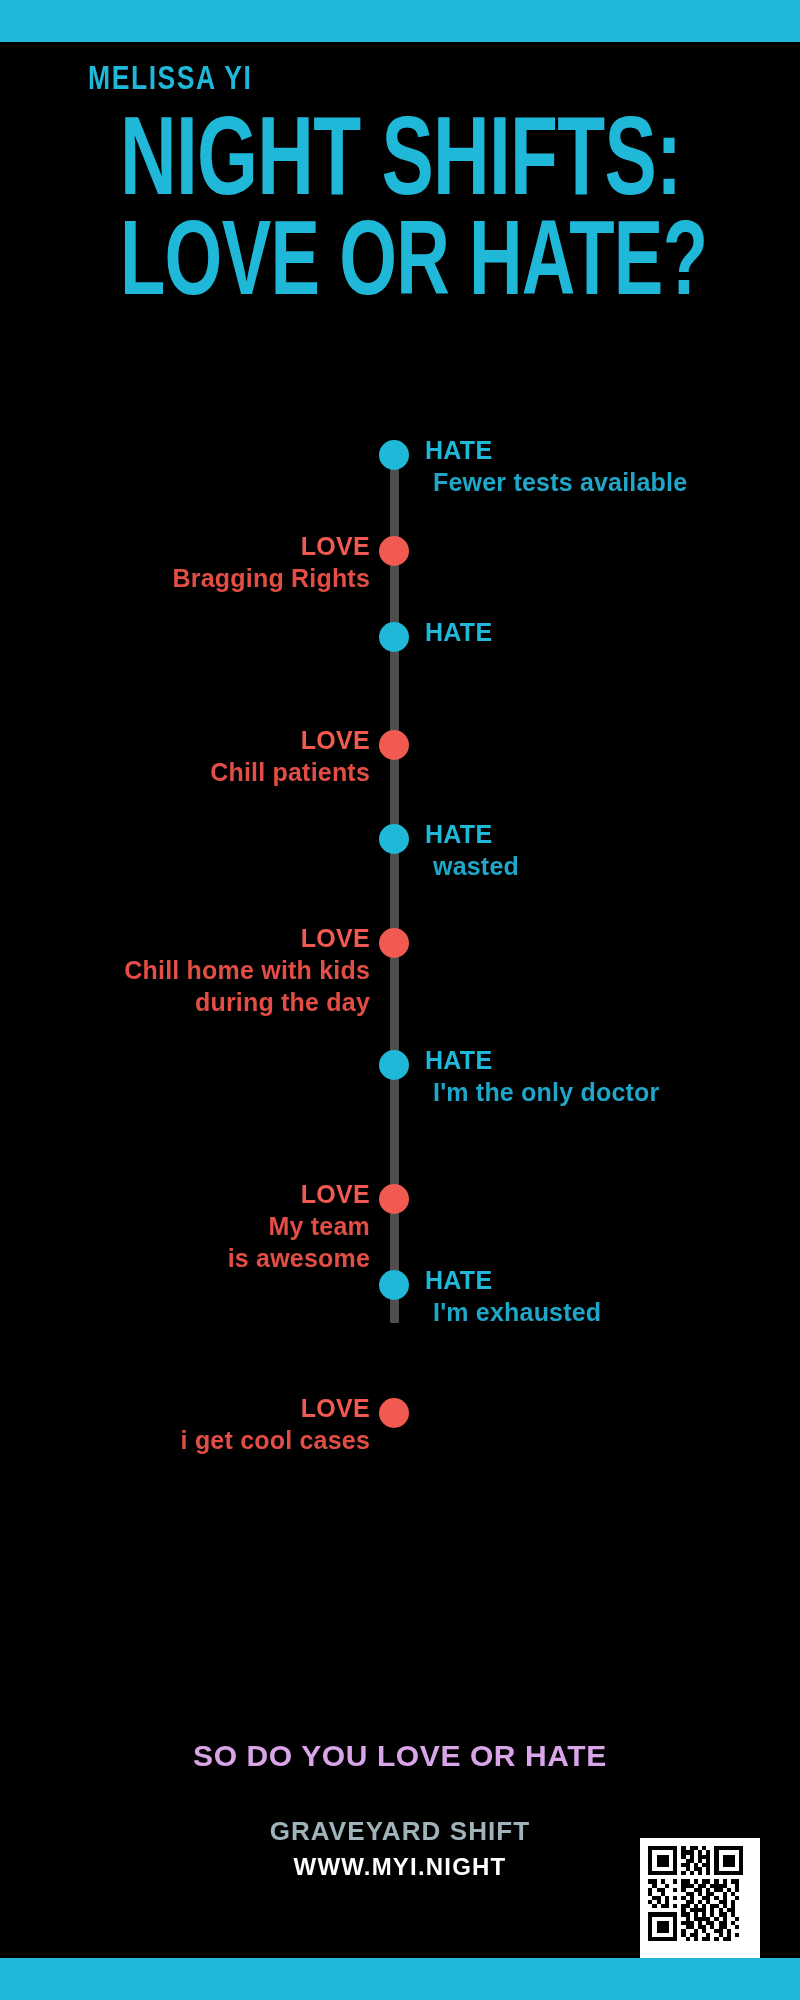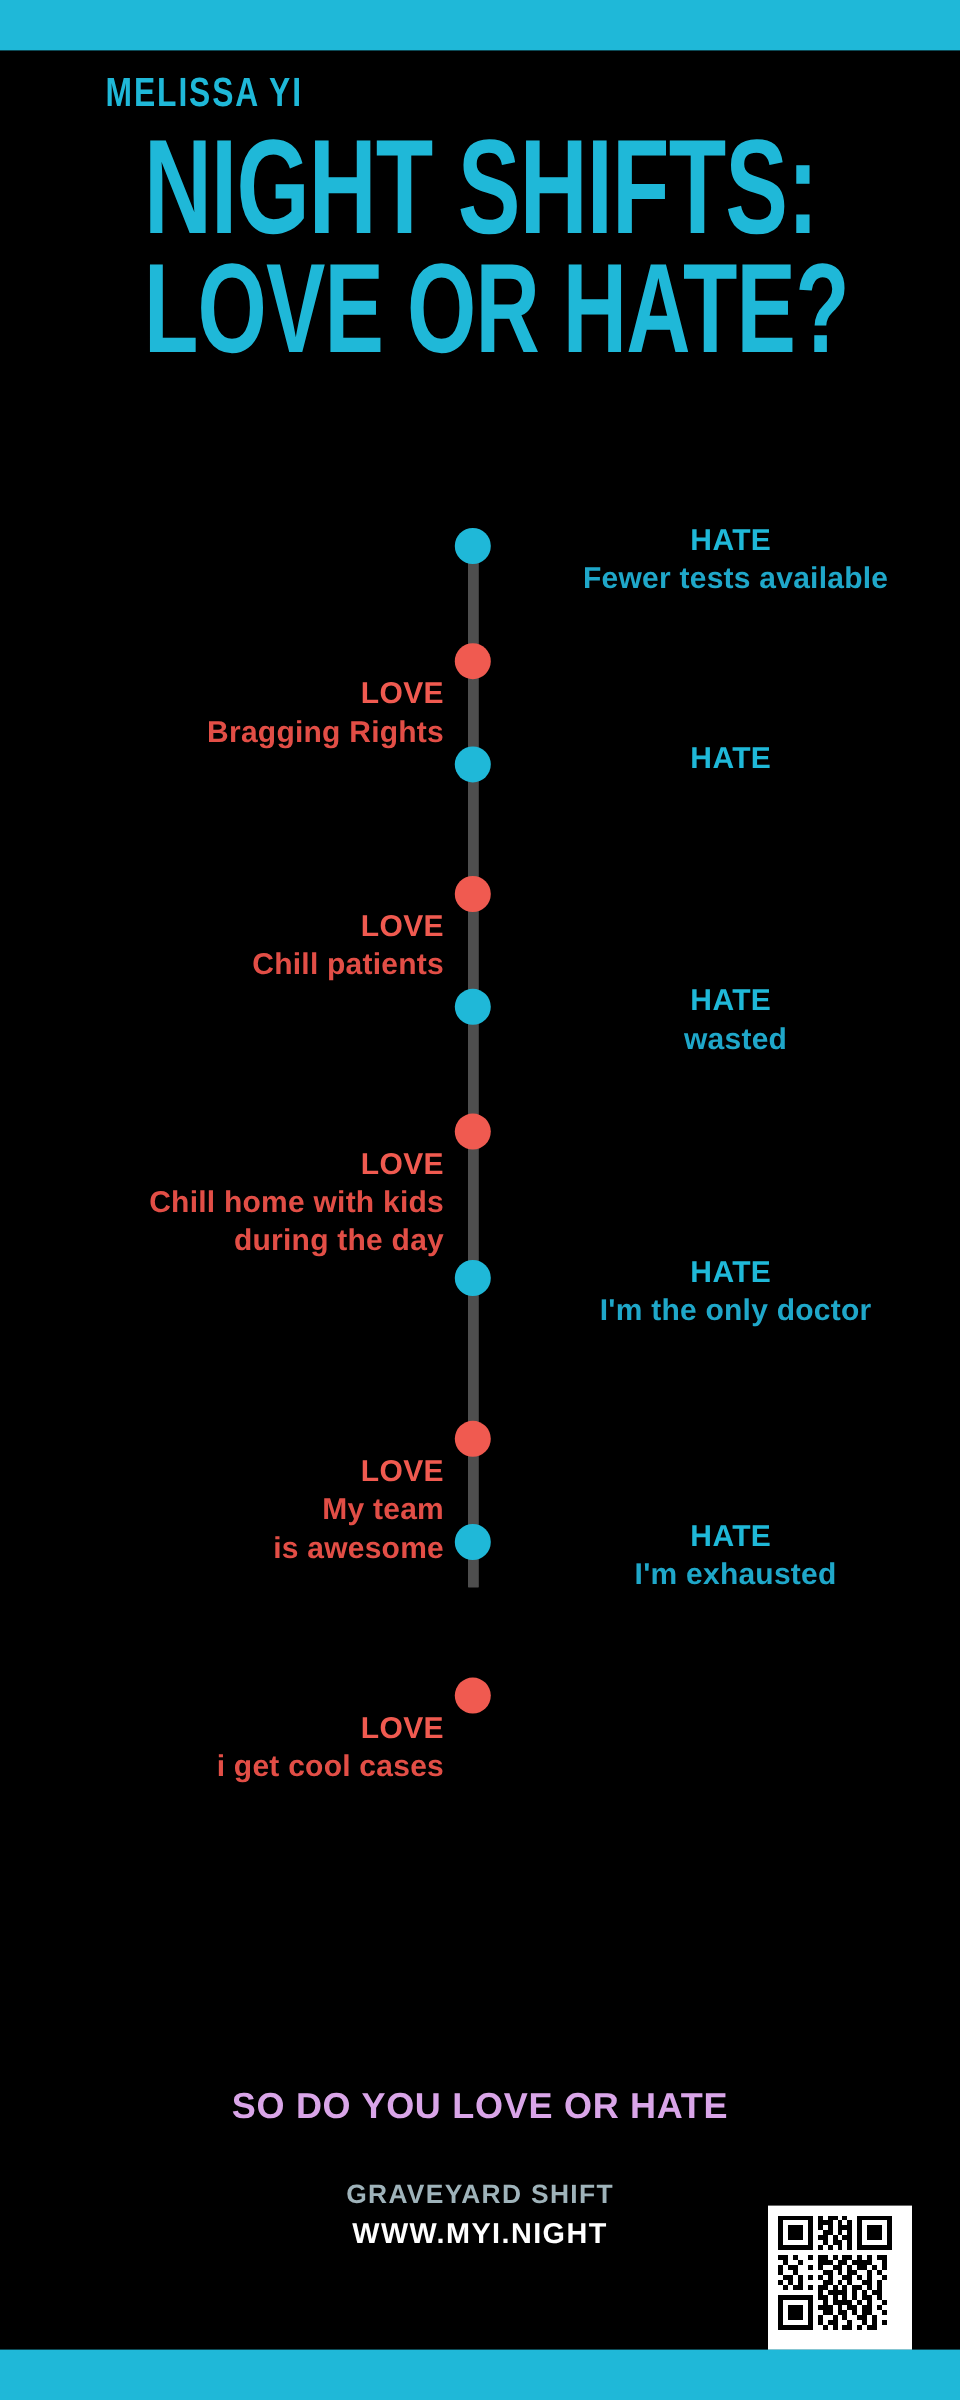--- a/index.html
+++ b/index.html
@@ -109,33 +109,32 @@
     font-size: 25px;
     letter-spacing: 0.3px;
   }
   .label .desc {
     display: block;
     font-size: 25px;
     letter-spacing: 0.2px;
   }
   
   .label.hate {
-    left: 439px;
+    left: 425px;
     width: 340px;
-    text-align: center;
+    text-align: left;
     color: #1FB8D8;
   }
   .label.hate .desc { color: #1FA7C9; }
   
   .label.love {
     right: 430px;
     width: 340px;
     text-align: right;
     color: #F05A50;
-    margin-top: 32px;
   }
   .label.love .desc { color: #E24E46; }
 
   
   .label.hate.indent .desc { padding-left: 8px; }
   .label.love.indent .desc { padding-right: 0px; text-align: right; }
 
   
   .footer {
     position: absolute;
@@ -150,21 +149,21 @@
     font-weight: bold;
     line-height: 1.42;
     letter-spacing: 0.6px;
     margin: 0;
   }
   .brandline {
     margin-top: 38px;
   }
   .graveyard {
     color: #9FB3BA;
-    font-size: 22px;
+    font-size: 26px;
     font-weight: bold;
     letter-spacing: 1.1px;
     margin: 0 0 6px 0;
   }
   .website {
     color: #FFFFFF;
     font-size: 24px;
     font-weight: bold;
     letter-spacing: 1.2px;
     margin: 0;

